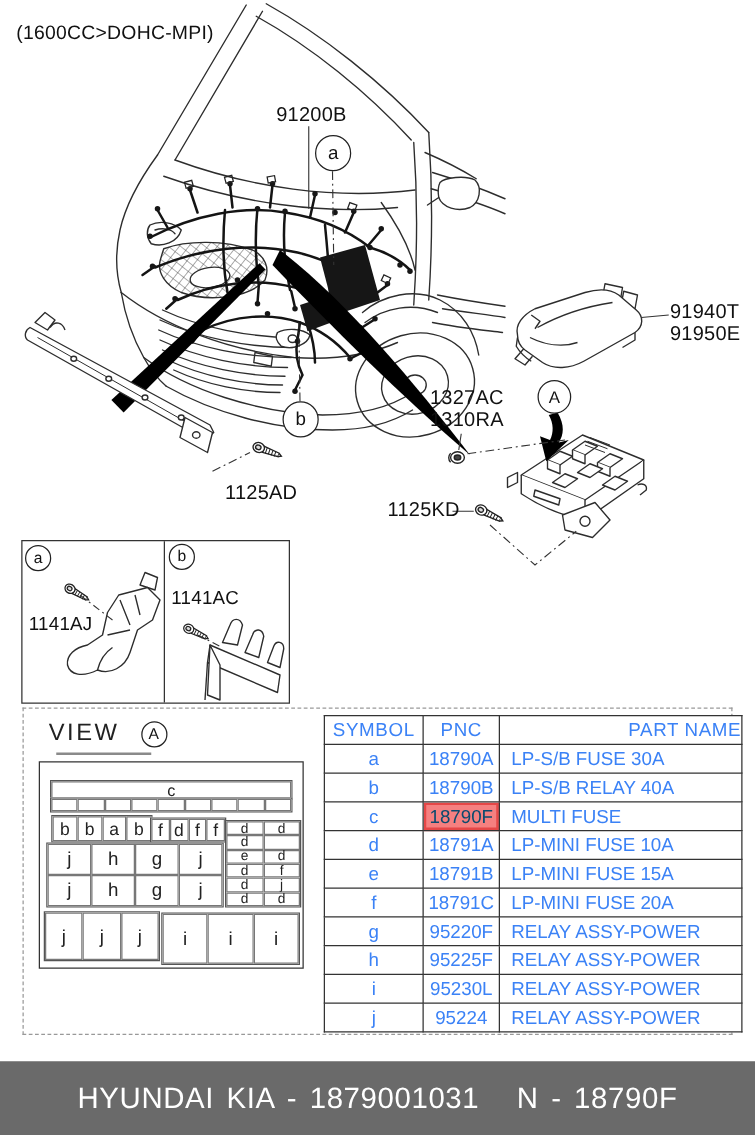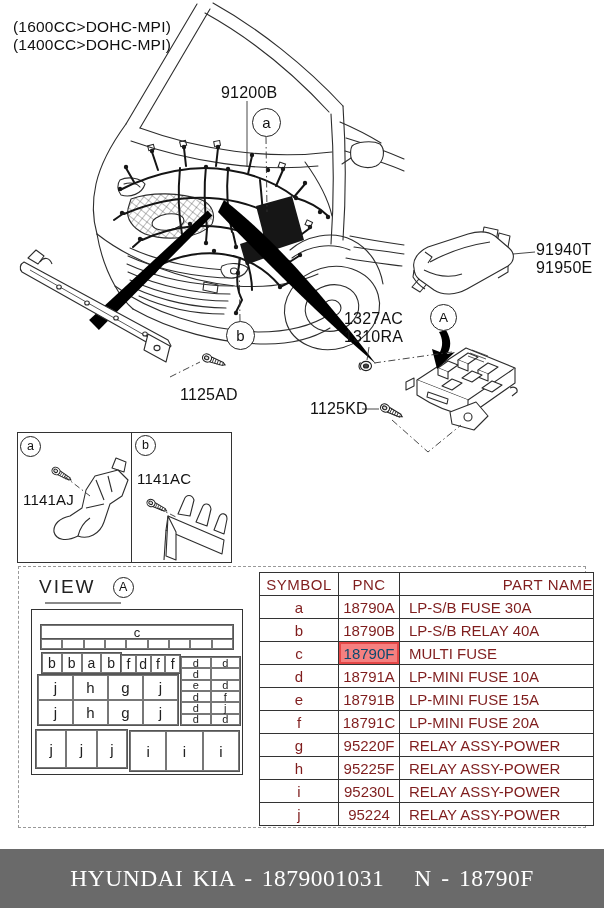--- a/index.html
+++ b/index.html
@@ -23,30 +23,30 @@
   .view-underline{position:absolute;left:26px;top:35px;width:76px;height:2px;background:#8a8a8a;}
   
   .fusebox{position:absolute;left:12px;top:42px;width:210px;height:164px;border:1.5px solid #333;background:#fff;}
   .fgroup{position:absolute;border:1px solid #555;background:#fff;display:grid;}
   .fcell{border:1px solid #777;display:flex;align-items:center;justify-content:center;
          font-size:14px;color:#222;background:#fff;min-width:0;min-height:0;}
   .fcell.tiny{font-size:11px;}
   
   .parts-table{position:absolute;left:259px;top:572px;border-collapse:collapse;background:#fff;}
   .parts-table th,.parts-table td{border:1.3px solid #333;font-size:15px;font-weight:normal;
-        height:22px;padding:0;color:#7f1d1d;}
+        height:22px;padding:0;color:#3b82f6;}
   .parts-table th{letter-spacing:0.5px;}
   .col-symbol{width:78px;text-align:center;}
   .col-pnc{width:60px;text-align:center;}
   .col-part{width:184px;text-align:left;padding-left:9px !important;}
   td.hl{background:var(--highlight-fill,#f58080);box-shadow:inset 0 0 0 2px var(--highlight-border,#e54747);color:#0c4a6e;}
   
   .footer{left:0;top:849px;width:604px;height:59px;background:var(--footer-bg,#6a6a6a);
           display:flex;align-items:center;justify-content:center;gap:30px;
-          color:var(--footer-text,#fff);font-size:23.5px;letter-spacing:0.5px;word-spacing:3px;font-family:Liberation Serif, serif;}
+          color:var(--footer-text,#fff);font-size:23.5px;letter-spacing:0.5px;word-spacing:3px;}
 </style>
 </head>
 <body>
 
 <div class="page">
 
   <svg class="abs" style="left:0;top:0" width="604" height="566" viewBox="0 0 604 566">
     <defs>
       <pattern id="mesh" width="6" height="6" patternUnits="userSpaceOnUse" patternTransform="rotate(38)">
         <path d="M0,0 L0,6 M0,0 L6,0" stroke="#555" stroke-width="0.8" fill="none"></path>
@@ -261,21 +261,20 @@
       <path d="M513,254 L535,252"></path>
       <path d="M362,409 L379,409"></path>
       <path d="M392,420 L428,452 L461,425" stroke-dasharray="7 3 1.5 3"></path>
       <path d="M64,476 L90,496" stroke-dasharray="6 3 1.5 3"></path>
       <path d="M158,508 L178,518" stroke-dasharray="6 3 1.5 3"></path>
     </g>
   </svg>
 
   <div class="abs engine-specs">
     <div>(1600CC&gt;DOHC-MPI)</div>
-    <div>(1400CC&gt;DOHC-MPI)</div>
   </div>
 
   <div class="part-label" style="left:221px;top:84px">91200B</div>
   <div class="part-label" style="left:536px;top:241px">91940T</div>
   <div class="part-label" style="left:536px;top:259px">91950E</div>
   <div class="part-label" style="left:344px;top:310px">1327AC</div>
   <div class="part-label" style="left:344px;top:328px">1310RA</div>
   <div class="part-label" style="left:180px;top:386px">1125AD</div>
   <div class="part-label" style="left:310px;top:400px">1125KD</div>
   <div class="part-label small-label" style="left:23px;top:491px">1141AJ</div>

